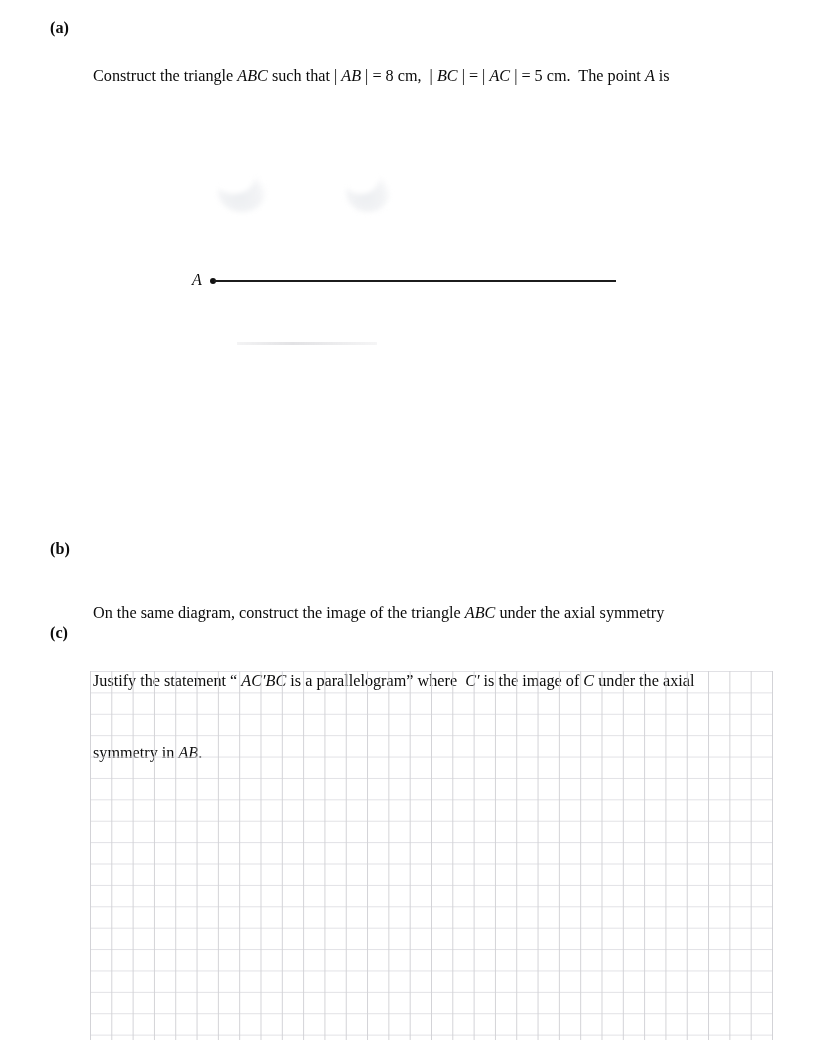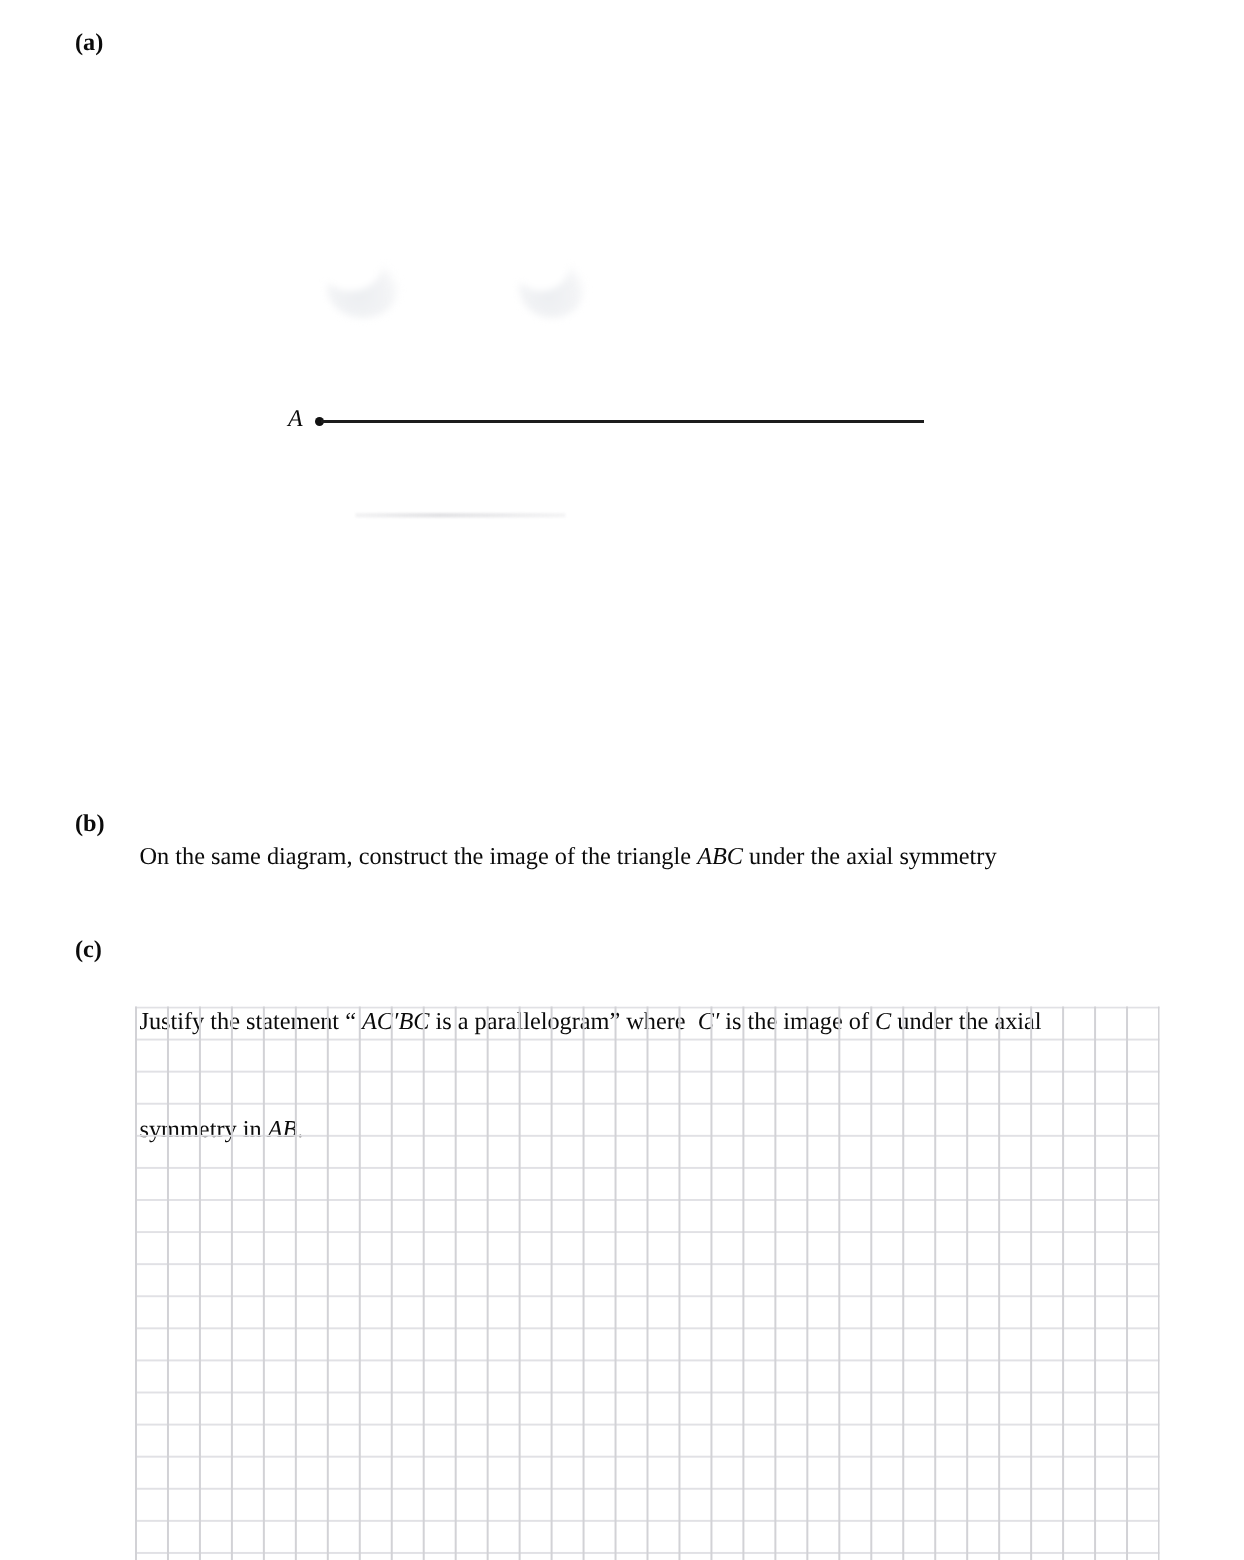--- a/index.html
+++ b/index.html
@@ -106,39 +106,40 @@
       linear-gradient(to right, #d2d2d6 1px, rgba(0,0,0,0) 1px),
       linear-gradient(to bottom, #e1e1e5 1px, rgba(0,0,0,0) 1px);
     background-size: 21.32px 21.4px;
   }
 </style>
 </head>
 <body>
 
 <div class="qlabel" style="top:16px;">(a)</div>
 <div class="qtext para" style="top:16px;">
+  <div class="qline"><span>Construct the triangle </span><span class="it">ABC</span><span> such that | </span><span class="it">AB</span><span> | = 8 cm,  | </span><span class="it">BC</span><span> | = | </span><span class="it">AC</span><span> | = 5 cm.  The point </span><span class="it">A</span><span> is</span></div>
 </div>
 
 <div>
   <div class="smudge" style="left:218px; top:172px; width:48px; height:40px;">
     <div class="blob"></div>
     <div class="bite"></div>
   </div>
   <div class="smudge" style="left:346px; top:172px; width:44px; height:40px;">
     <div class="blob"></div>
     <div class="bite"></div>
   </div>
   <div class="point-label">A</div>
   <div class="point-dot"></div>
   <div class="base-line"></div>
   <div class="smudge-line"></div>
 </div>
 
 <div class="qlabel" style="top:537px;">(b)</div>
-<div class="qtext para" style="top:511px;">
+<div class="qtext para" style="top:553px;">
   <div class="qline"><span>On the same diagram, construct the image of the triangle </span><span class="it">ABC</span><span> under the axial symmetry</span></div>
 </div>
 
 <div class="qlabel" style="top:621px;">(c)</div>
 <div class="qtext para" style="top:621px;">
   <div class="qline"><span>Justify the statement “ </span><span class="it">AC′BC</span><span> is a parallelogram” where  </span><span class="it">C′</span><span> is the image of </span><span class="it">C</span><span> under the axial</span></div>
   <div class="qline"><span>symmetry in </span><span class="it">AB</span><span>.</span></div>
 </div>
 
 <div class="grid"></div>

